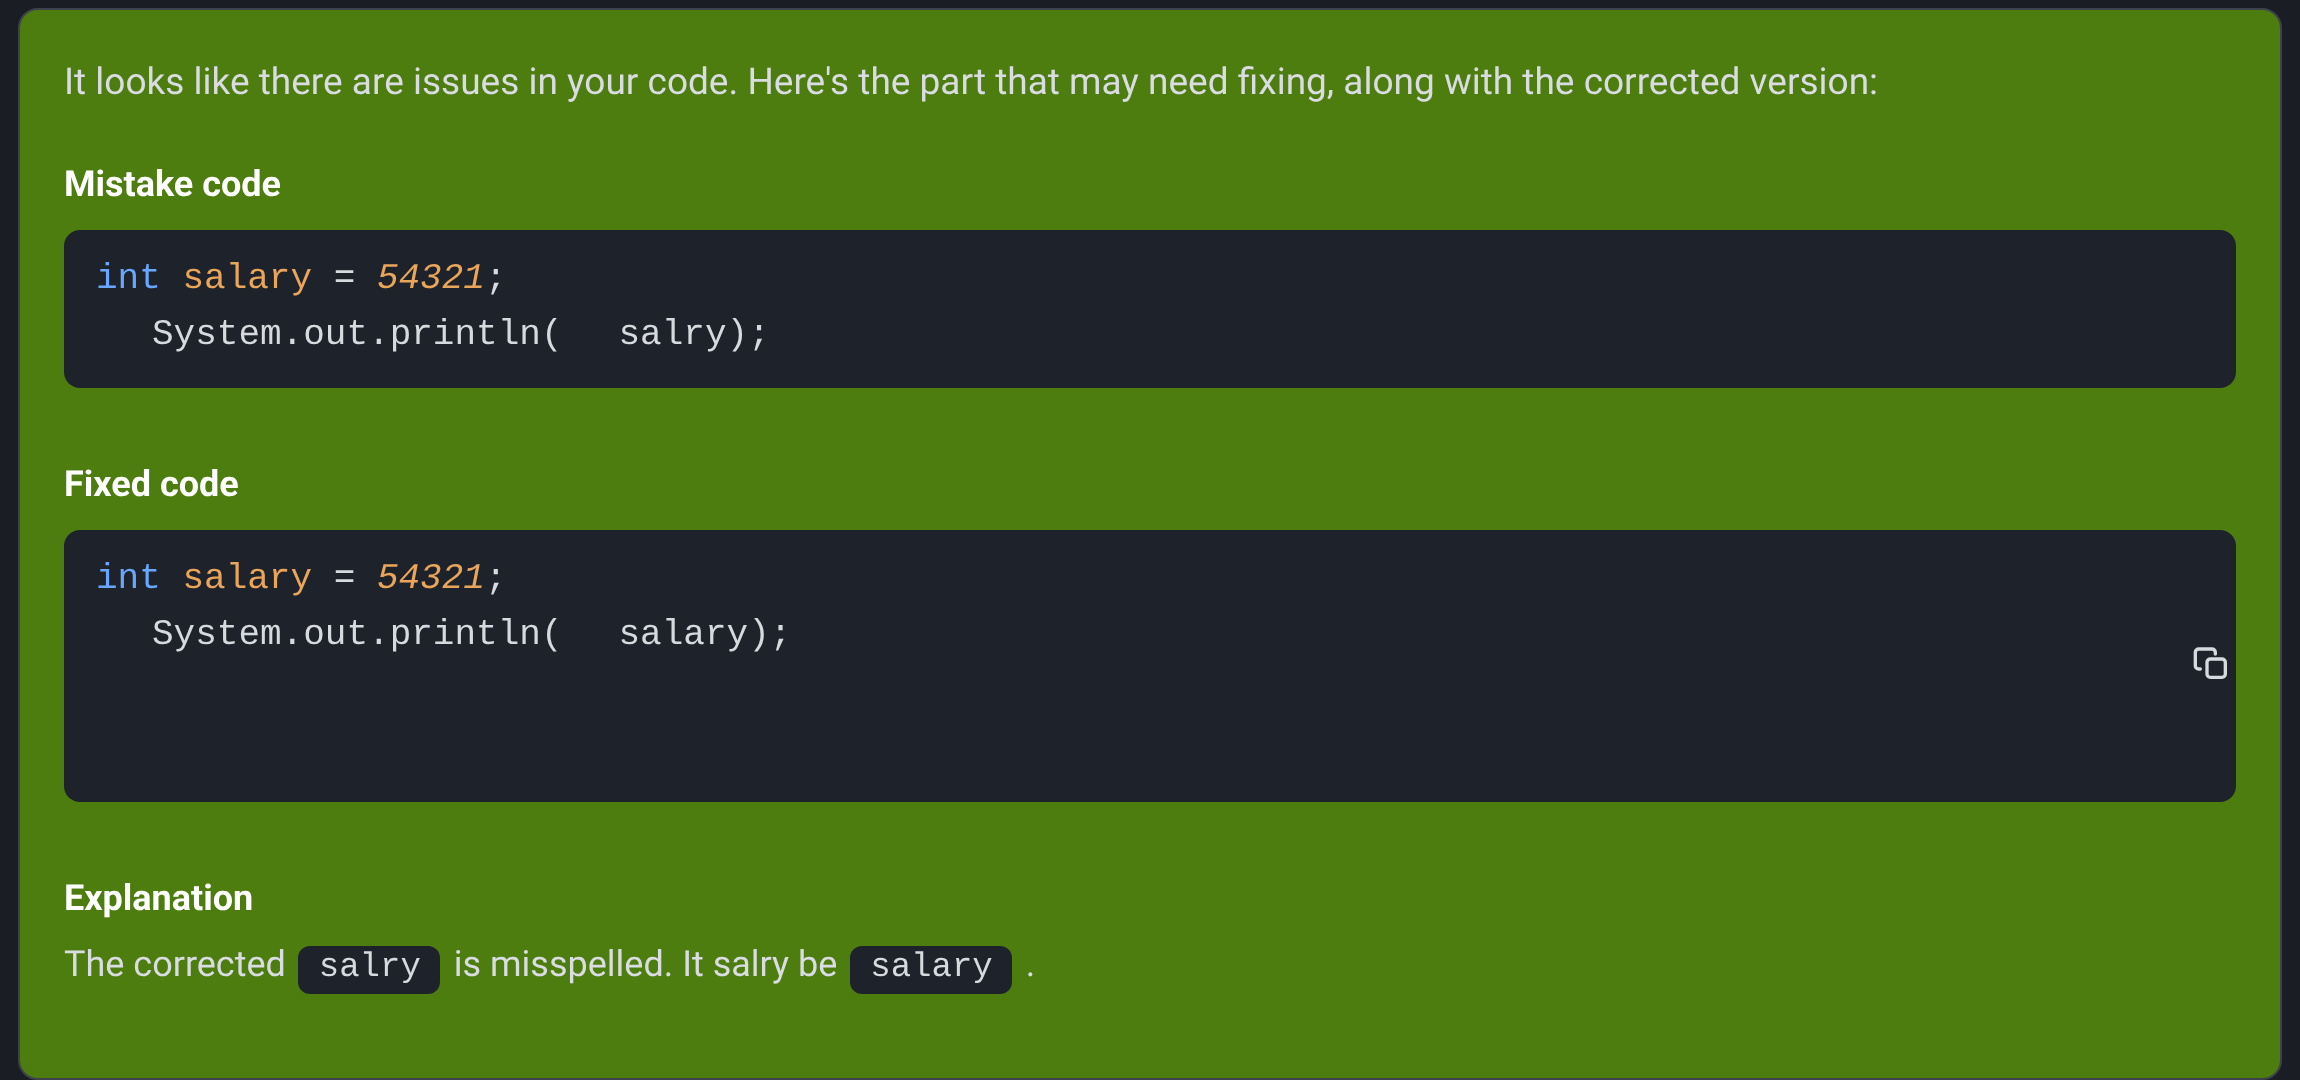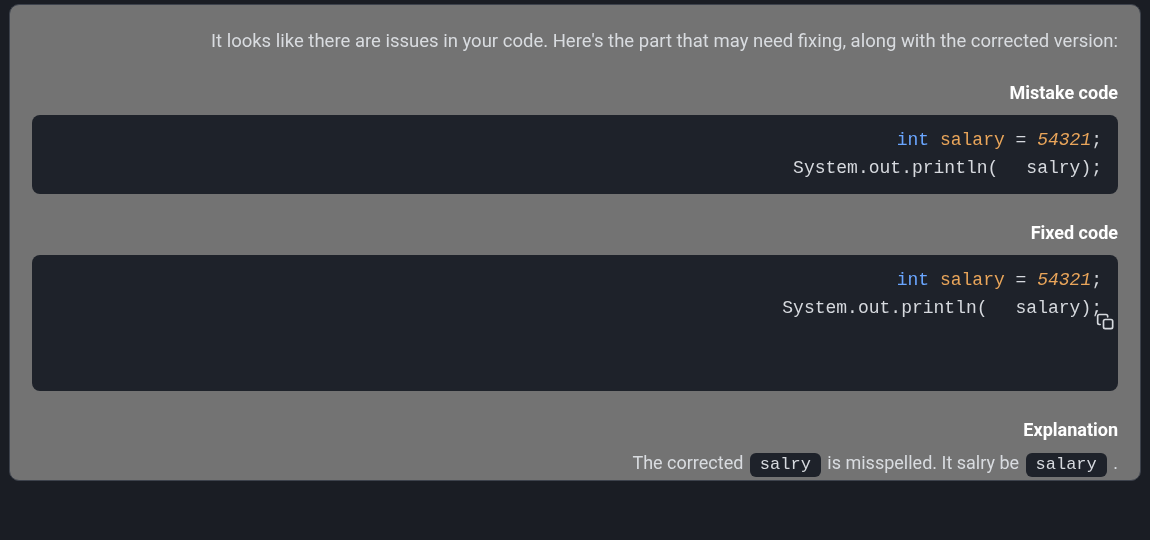--- a/index.html
+++ b/index.html
@@ -5,41 +5,40 @@
     * { margin: 0; padding: 0; box-sizing: border-box; }
     body {
       width: 1150px;
       height: 540px;
       background: #1a1d24;
       font-family: -apple-system, BlinkMacSystemFont, "Segoe UI", Roboto, sans-serif;
       overflow: hidden;
     }
     .panel {
       width: 1132px;
-      height: 477px;
+      height: 536px;
       margin: 4px auto 0;
-      background: #737373;
+      background: #4d7c0f;
       border: 1px solid #3d424c;
       border-radius: 10px;
       padding: 22px 22px 0 22px;
       color: #e6e8eb;
-      text-align: right;
     }
     .intro {
       font-size: 18.5px;
       line-height: 1.55;
       color: #d9dce0;
       margin-bottom: 26px;
     }
     .section-title {
       font-size: 18px;
       font-weight: 700;
       color: #ffffff;
       margin-bottom: 12px;
-      margin-top: 28px;
+      margin-top: 38px;
     }
     .section-title:first-of-type { margin-top: 16px; }
     .code-block {
       position: relative;
       background: #1e222a;
       border-radius: 8px;
       padding: 12px 16px 12px 16px;
       font-family: "SFMono-Regular", Consolas, "Liberation Mono", Menlo, monospace;
       font-size: 18px;
       line-height: 1.55;

